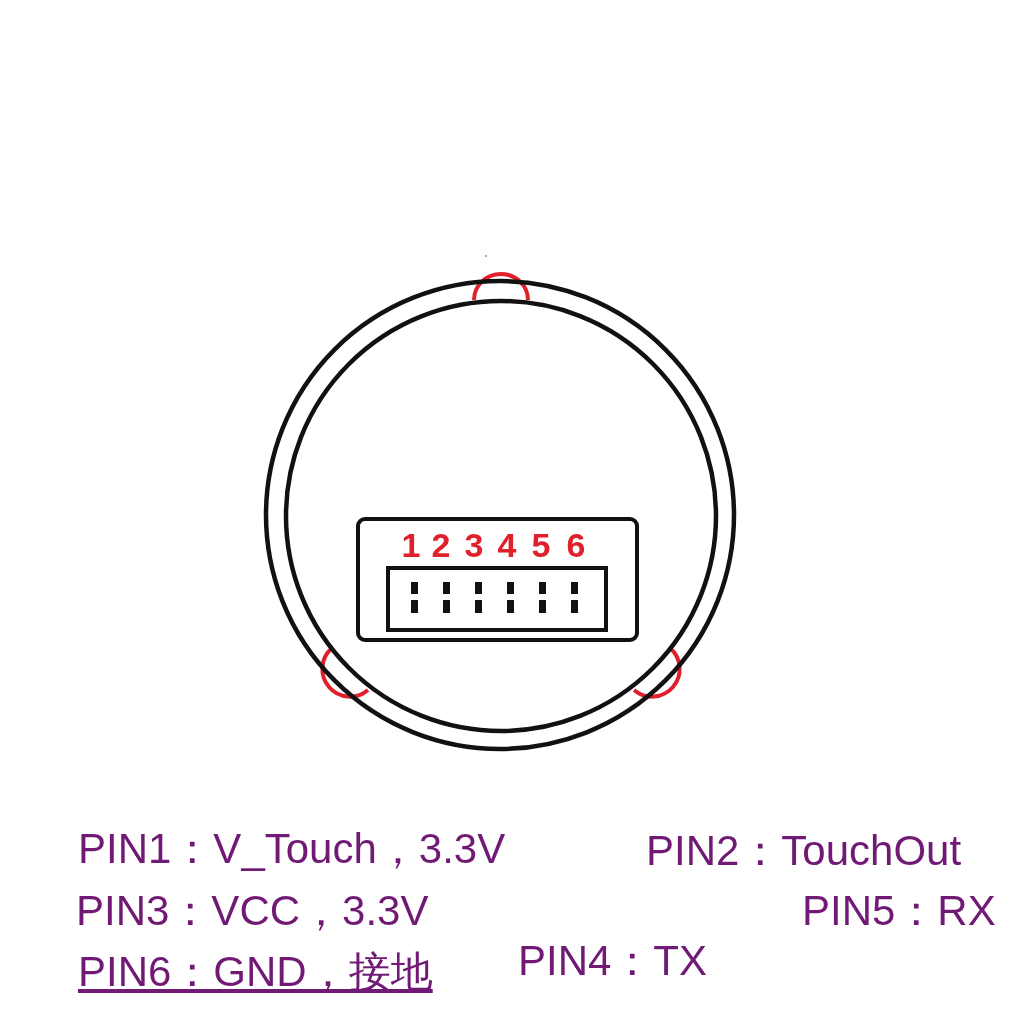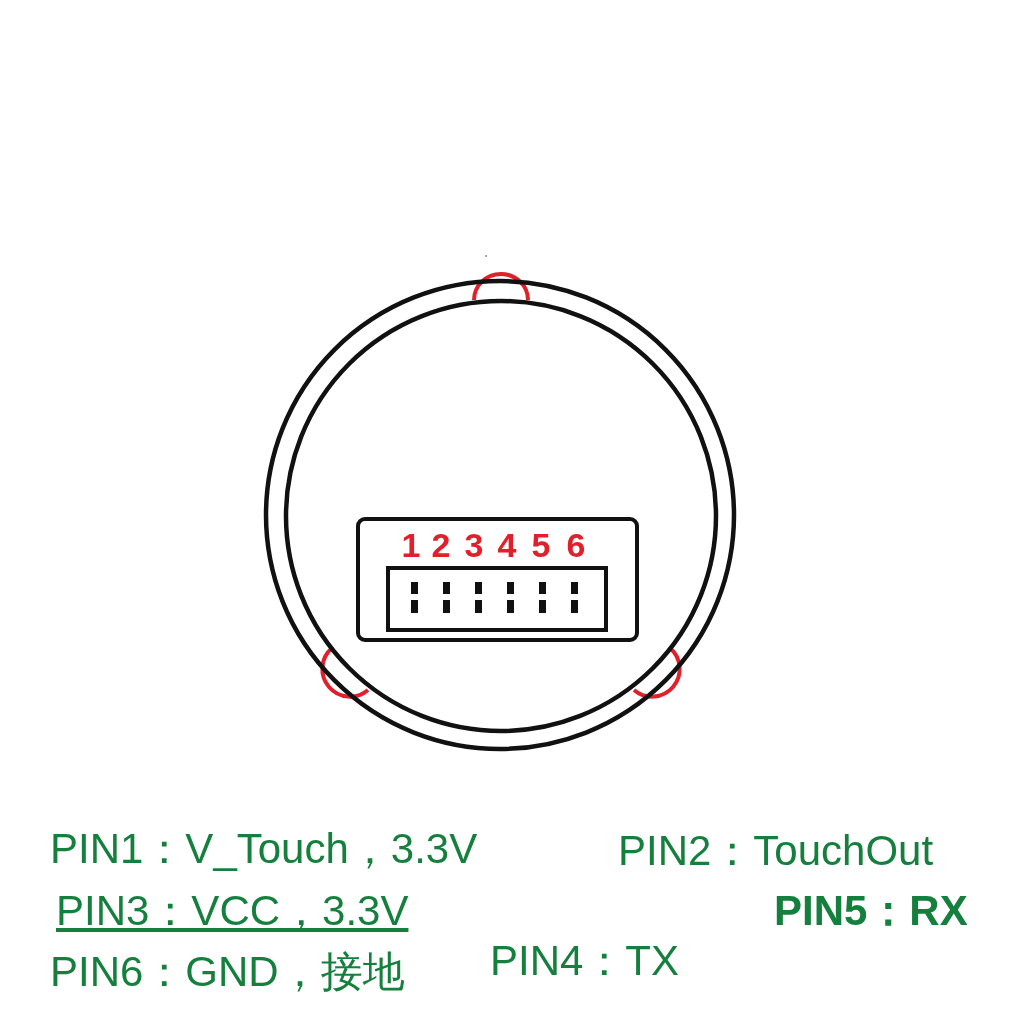--- a/index.html
+++ b/index.html
@@ -2,24 +2,25 @@
 <html><head>
   <meta charset="utf-8">
   <style>
     html, body { margin: 0; padding: 0; background: #ffffff; }
     body { width: 1024px; height: 1024px; position: relative; overflow: hidden; }
     #diagram { position: absolute; left: 0; top: 0; width: 1024px; height: 1024px; }
     .pin-label {
       position: absolute;
       font-family: "Liberation Sans", "DejaVu Sans", sans-serif;
       font-size: 42px;
-      color: #15803d;
+      color: #701a75;
       white-space: pre;
       line-height: 1;
       letter-spacing: 0px;
+      margin-left: 28px;
     }
     .pin-num {
       font-family: "Liberation Sans", "DejaVu Sans", sans-serif;
       font-weight: bold;
       font-size: 34px;
     }
   </style>
 </head>
 <body>
 
@@ -72,17 +73,17 @@
         <rect x="571" y="600" width="7" height="13"></rect>
       </g>
   </g>
 
   <circle cx="486" cy="256" r="1" fill="#888888"></circle>
 </svg>
 
 <div>
   <div class="pin-label" style="left:50px; top:828px;">PIN1：V_Touch，3.3V</div>
   <div class="pin-label" style="left:618px; top:830px;">PIN2：TouchOut</div>
-  <div class="pin-label" style="left:56px; top:890px;text-decoration:underline;">PIN3：VCC，3.3V</div>
+  <div class="pin-label" style="left:48px; top:890px;">PIN3：VCC，3.3V</div>
   <div class="pin-label" style="left:490px; top:940px;">PIN4：TX</div>
-  <div class="pin-label" style="left:774px; top:890px;font-weight:bold;">PIN5：RX</div>
-  <div class="pin-label" style="left:50px; top:951px;">PIN6：GND，接地</div>
+  <div class="pin-label" style="left:774px; top:890px;">PIN5：RX</div>
+  <div class="pin-label" style="left:50px; top:951px;text-decoration:underline;">PIN6：GND，接地</div>
 </div>
 
 </body></html>

